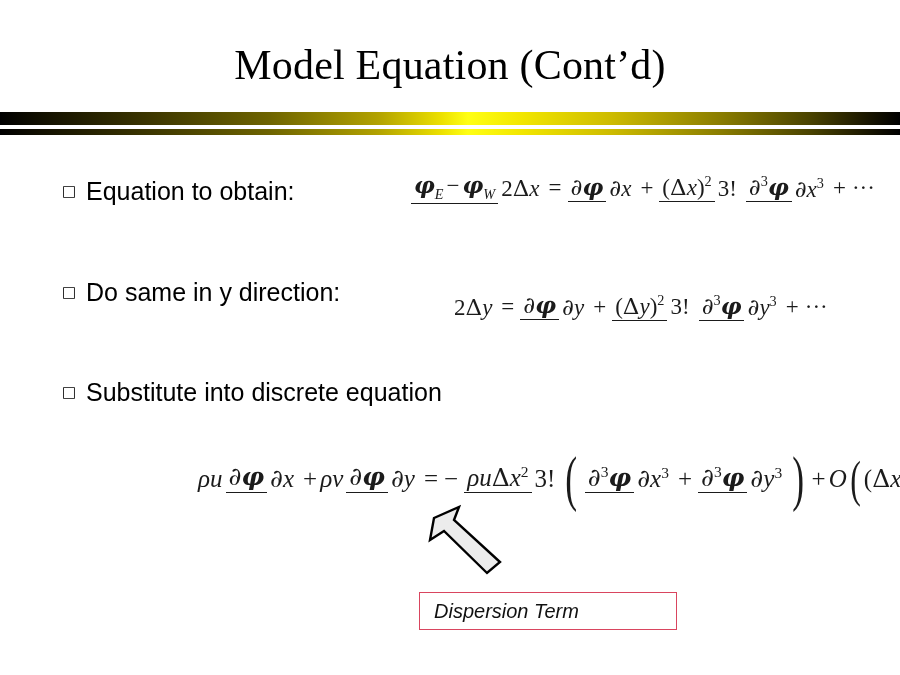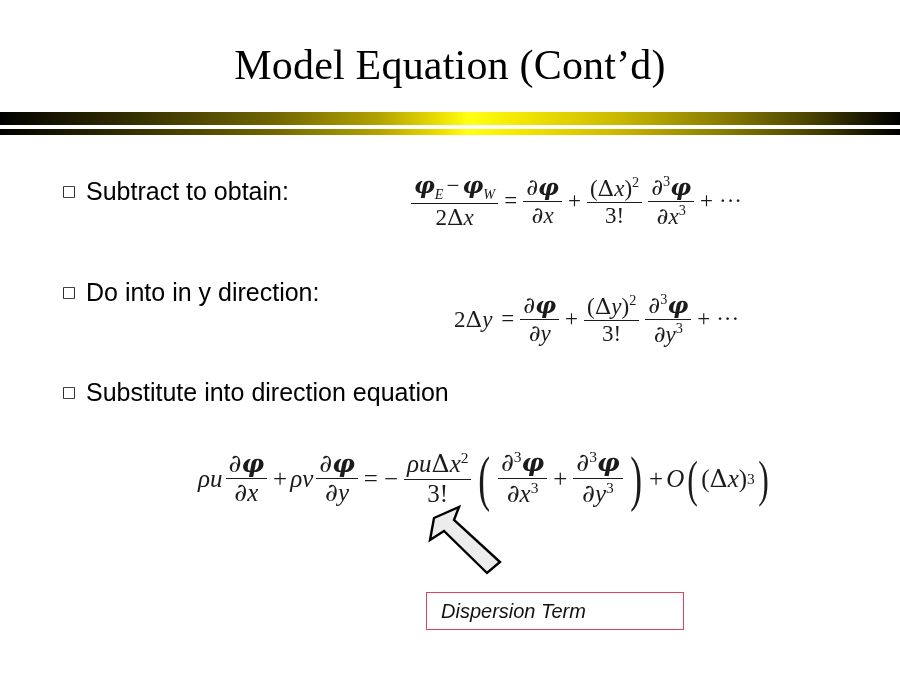--- a/index.html
+++ b/index.html
@@ -105,21 +105,20 @@
     color: #1b1b1b;
     white-space: nowrap;
   }
   .mrow {
     display: inline-flex;
     align-items: center;
     vertical-align: middle;
   }
   .frac {
     display: inline-flex;
-    flex-direction: column;
     align-items: center;
     vertical-align: middle;
     margin: 0 3px;
     line-height: 1.05;
   }
   .frac .num {
     padding: 0 3px 1px 3px;
     border-bottom: 1.4px solid #1b1b1b;
   }
   .frac .den {
@@ -173,21 +172,20 @@
     position: absolute;
     left: 419px;
     top: 592px;
     width: 258px;
     height: 38px;
     border: 1.5px solid #d9455f;
     background: #ffffff;
     box-sizing: border-box;
     display: flex;
     align-items: center;
-    margin-left: 7px;
   }
   #dispersion-label {
     font-family: "Liberation Sans", sans-serif;
     font-style: italic;
     font-size: 20px;
     color: #111111;
     padding-left: 14px;
     white-space: nowrap;
   }
 </style>
@@ -198,21 +196,21 @@
 
   <div id="slide-title">Model Equation (Cont’d)</div>
 
   <div id="divider">
     <div class="bar" id="bar-thick"></div>
     <div class="bar" id="bar-thin"></div>
   </div>
 
   <div class="bullet-row" id="bullet-1">
     <span class="bullet-marker">□</span>
-    <span class="bullet-text">Subtract to obtain:</span>
+    <span class="bullet-text">Equation to obtain:</span>
   </div>
 
   <div class="eq" id="eq-1">
     <span class="mrow">
       <span class="frac">
         <span class="num"><span class="phi">φ</span><sub class="sb">E</sub><span class="mo">−</span><span class="phi">φ</span><sub class="sb">W</sub></span>
         <span class="den"><span class="mn">2</span><span class="delop">Δ</span><span class="mi">x</span></span>
       </span>
       <span class="mo">=</span>
       <span class="frac">
@@ -228,21 +226,21 @@
         <span class="num"><span class="delop">∂</span><sup class="ex">3</sup><span class="phi">φ</span></span>
         <span class="den"><span class="delop">∂</span><span class="mi">x</span><sup class="ex">3</sup></span>
       </span>
       <span class="mo">+</span>
       <span class="mo">···</span>
     </span>
   </div>
 
   <div class="bullet-row" id="bullet-2">
     <span class="bullet-marker">□</span>
-    <span class="bullet-text">Do into in y direction:</span>
+    <span class="bullet-text">Do same in y direction:</span>
   </div>
 
   <div class="eq" id="eq-2">
     <span class="mrow">
       <span class="frac">
         <span class="den"><span class="mn">2</span><span class="delop">Δ</span><span class="mi">y</span></span>
       </span>
       <span class="mo">=</span>
       <span class="frac">
         <span class="num"><span class="delop">∂</span><span class="phi">φ</span></span>
@@ -257,21 +255,21 @@
         <span class="num"><span class="delop">∂</span><sup class="ex">3</sup><span class="phi">φ</span></span>
         <span class="den"><span class="delop">∂</span><span class="mi">y</span><sup class="ex">3</sup></span>
       </span>
       <span class="mo">+</span>
       <span class="mo">···</span>
     </span>
   </div>
 
   <div class="bullet-row" id="bullet-3">
     <span class="bullet-marker">□</span>
-    <span class="bullet-text">Substitute into direction equation</span>
+    <span class="bullet-text">Substitute into discrete equation</span>
   </div>
 
   <div class="eq" id="eq-3">
     <span class="mrow">
       <span class="mi">ρu</span>
       <span class="frac">
         <span class="num"><span class="delop">∂</span><span class="phi">φ</span></span>
         <span class="den"><span class="delop">∂</span><span class="mi">x</span></span>
       </span>
       <span class="mo">+</span>

